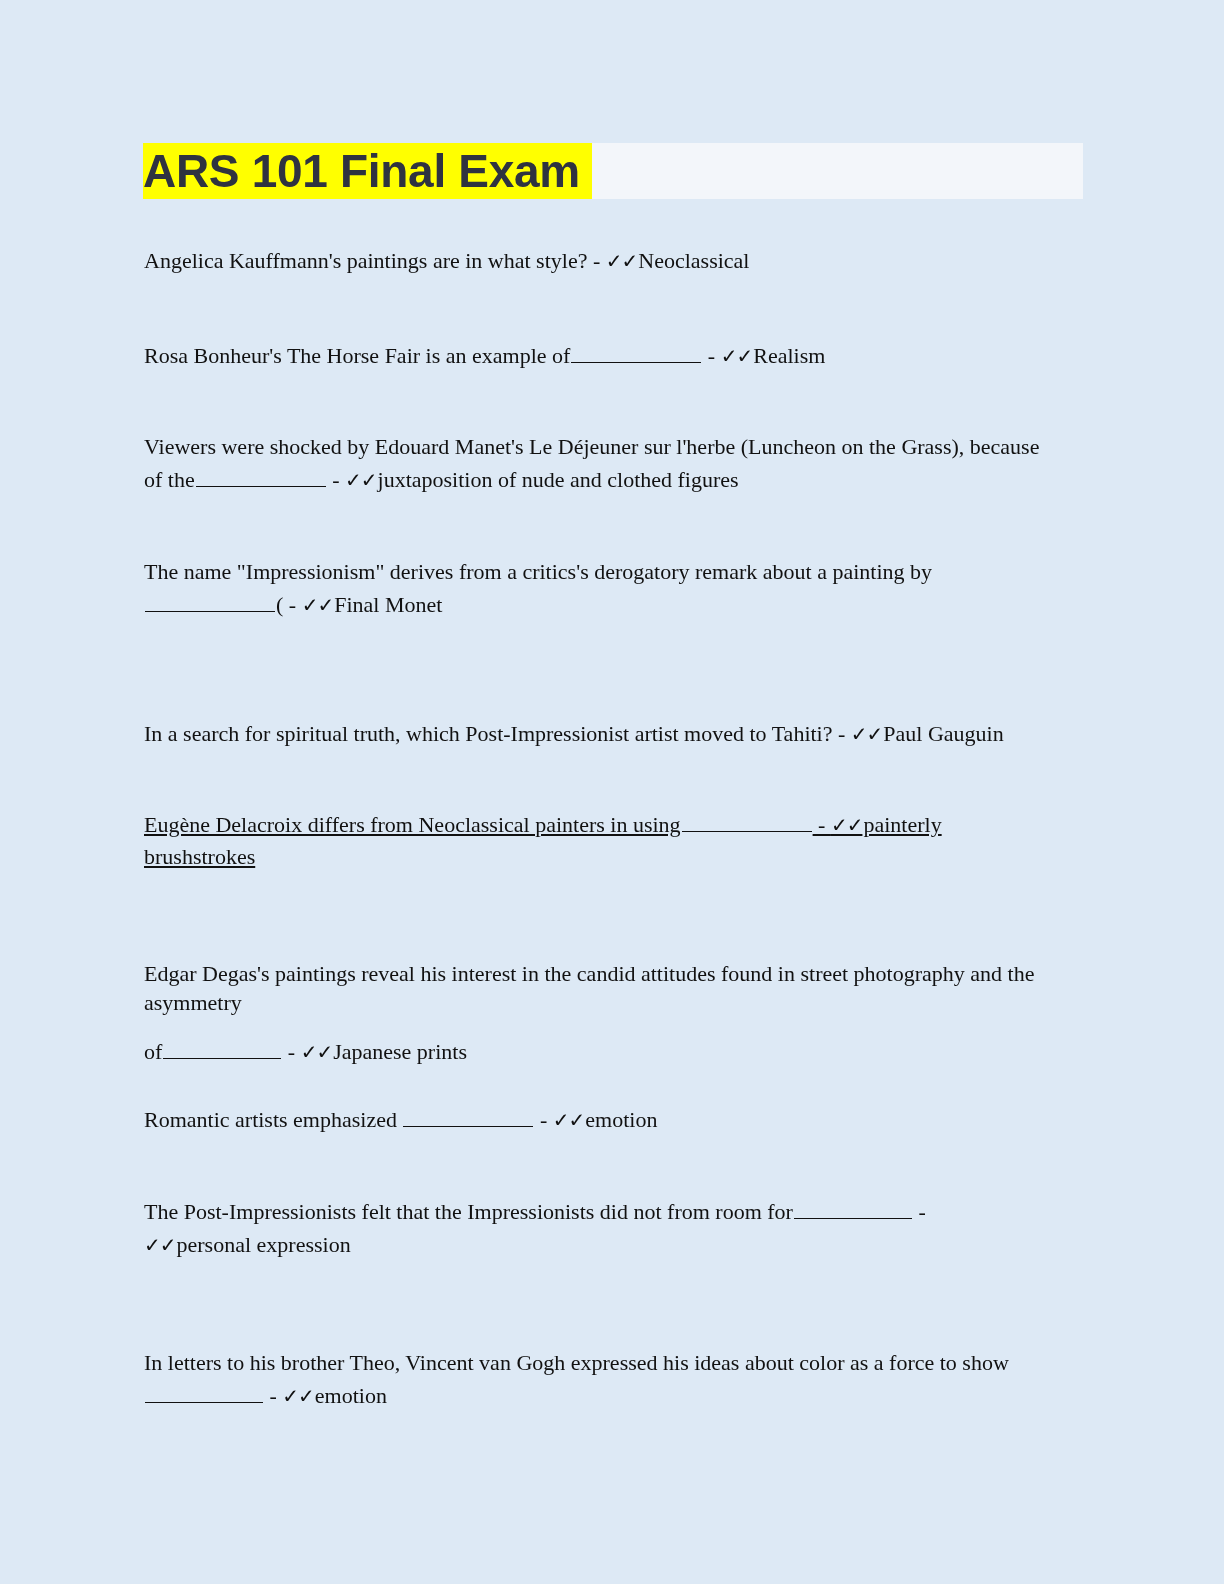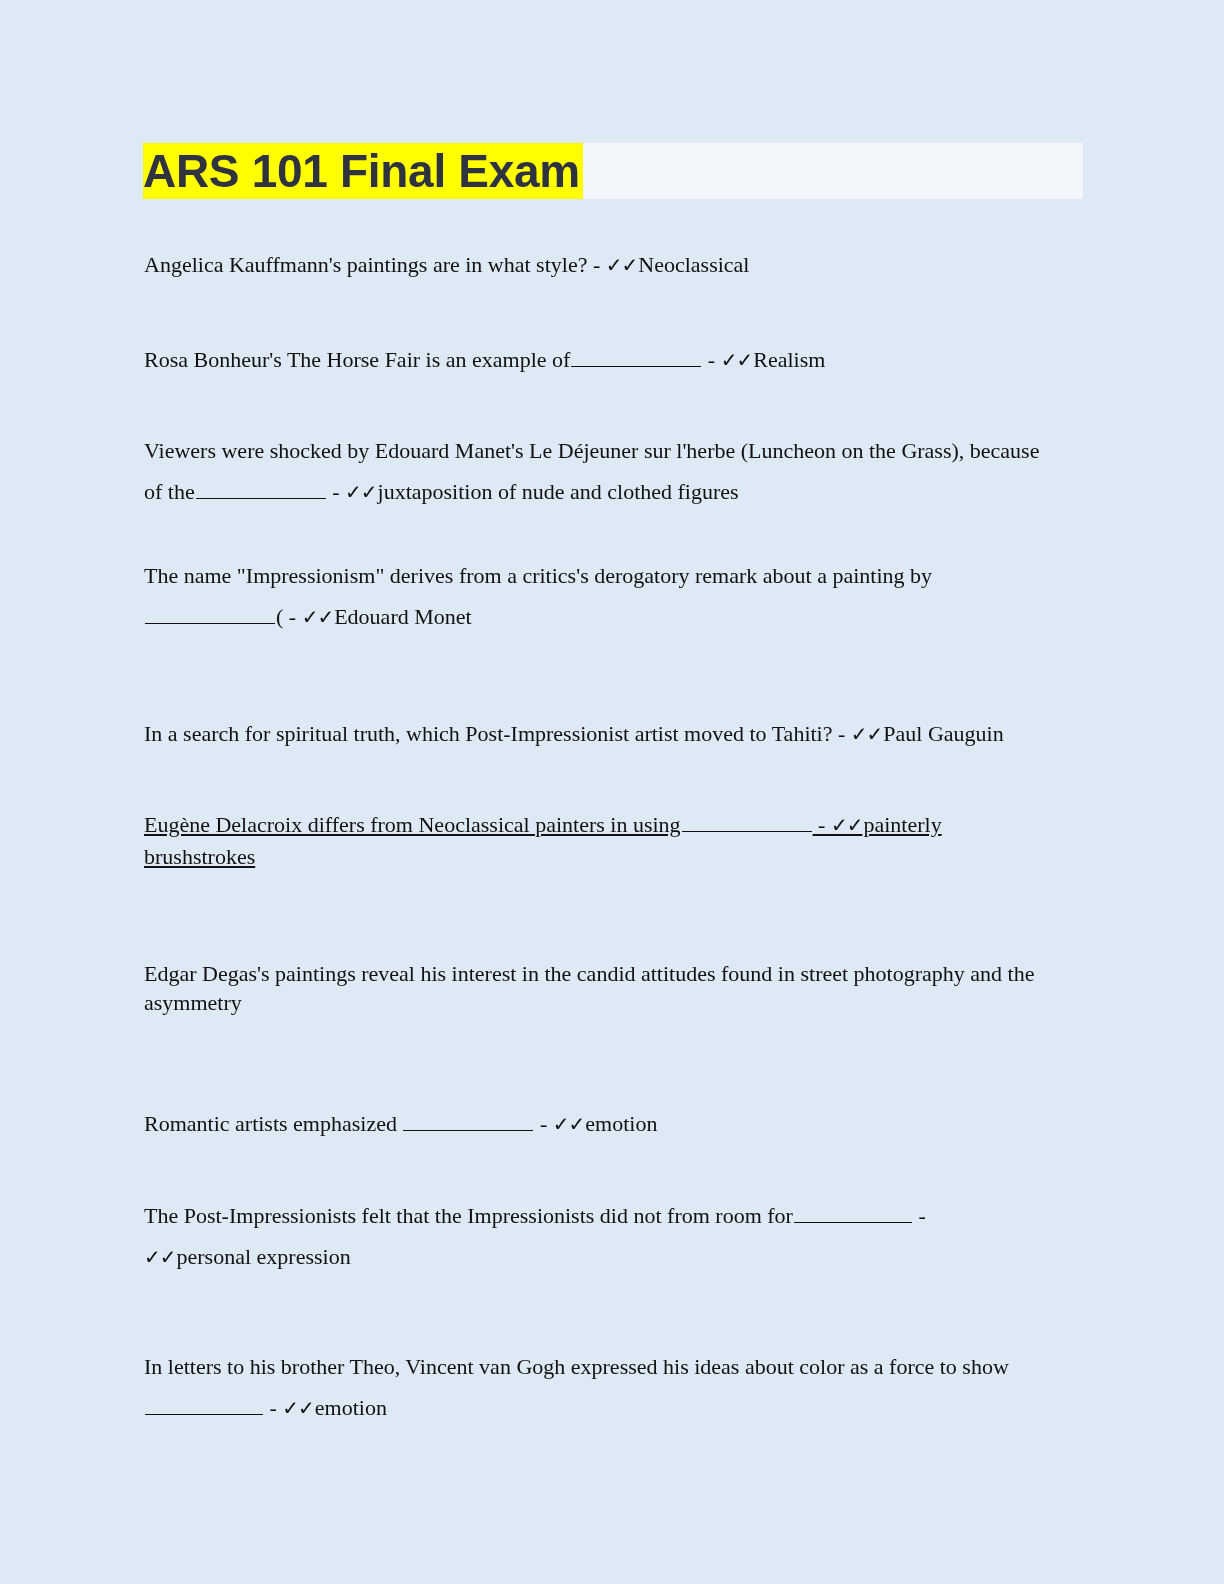--- a/index.html
+++ b/index.html
@@ -27,30 +27,30 @@
       position: absolute;
       left: 143px;
       top: 143px;
       height: 56px;
       line-height: 56px;
       background: #ffff00;
       font-family: "Liberation Sans", "DejaVu Sans", sans-serif;
       font-weight: bold;
       font-size: 46px;
       color: #2f3340;
-      padding-right: 3px;
+      padding-right: 12px;
       white-space: nowrap;
       letter-spacing: -0.3px;
     }
     .qa {
       position: absolute;
       left: 144px;
       width: 900px;
       font-size: 22px;
-      line-height: 41px;
+      line-height: 33px;
       white-space: normal;
     }
     .qa p {
       margin: 0;
     }
     .blank {
       display: inline-block;
       border-bottom: 1.5px solid #111;
       height: 18px;
       vertical-align: baseline;
@@ -76,33 +76,34 @@
 
 <div class="qa" style="top:339px;">
   <p><span>Rosa Bonheur's The Horse Fair is an example of</span><span class="blank" style="width:130px;"></span><span> - </span><span class="check">✓✓</span><span>Realism</span></p>
 </div>
 
 <div class="qa" style="top:430px;">
   <p><span>Viewers were shocked by Edouard Manet's Le Déjeuner sur l'herbe (Luncheon on the Grass), because of the</span><span class="blank" style="width:130px;"></span><span> - </span><span class="check">✓✓</span><span>juxtaposition of nude and clothed figures</span></p>
 </div>
 
 <div class="qa" style="top:555px; width:860px;">
-  <p><span>The name "Impressionism" derives from a critics's derogatory remark about a painting by</span><span class="blank" style="width:130px;"></span><span>( - </span><span class="check">✓✓</span><span>Edouard Monet</span></p>
+  <p><span>The name "Impressionism" derives from a critics's derogatory remark about a painting by</span><span class="blank" style="width:130px;"></span><span>( - </span><span class="check">✓✓</span><span>Final Monet</span></p>
 </div>
 
 <div class="qa" style="top:720px; line-height:27px; width:880px;">
   <p><span>In a search for spiritual truth, which Post-Impressionist artist moved to Tahiti? - </span><span class="check">✓✓</span><span>Paul Gauguin</span></p>
 </div>
 
 <div class="qa" style="top:809px; line-height:31px; width:880px;text-decoration:underline;">
   <p><span>Eugène Delacroix differs from Neoclassical painters in using</span><span class="blank" style="width:130px;"></span><span> - </span><span class="check">✓✓</span><span>painterly brushstrokes</span></p>
 </div>
 
 <div class="qa" style="top:930px; line-height:29px; width:910px;margin-top:29px;">
   <p>Edgar Degas's paintings reveal his interest in the candid attitudes found in street photography and the asymmetry</p>
+  <p style="margin-top:20px;"><span>of</span><span class="blank" style="width:118px;"></span><span> - </span><span class="check">✓✓</span><span>Japanese prints</span></p>
 </div>
 
 <div class="qa" style="top:1103px;">
   <p><span>Romantic artists emphasized </span><span class="blank" style="width:130px;"></span><span> - </span><span class="check">✓✓</span><span>emotion</span></p>
 </div>
 
 <div class="qa" style="top:1195px; width:860px;">
   <p><span>The Post-Impressionists felt that the Impressionists did not from room for</span><span class="blank" style="width:118px;"></span><span> - </span><span class="check">✓✓</span><span>personal expression</span></p>
 </div>
 

